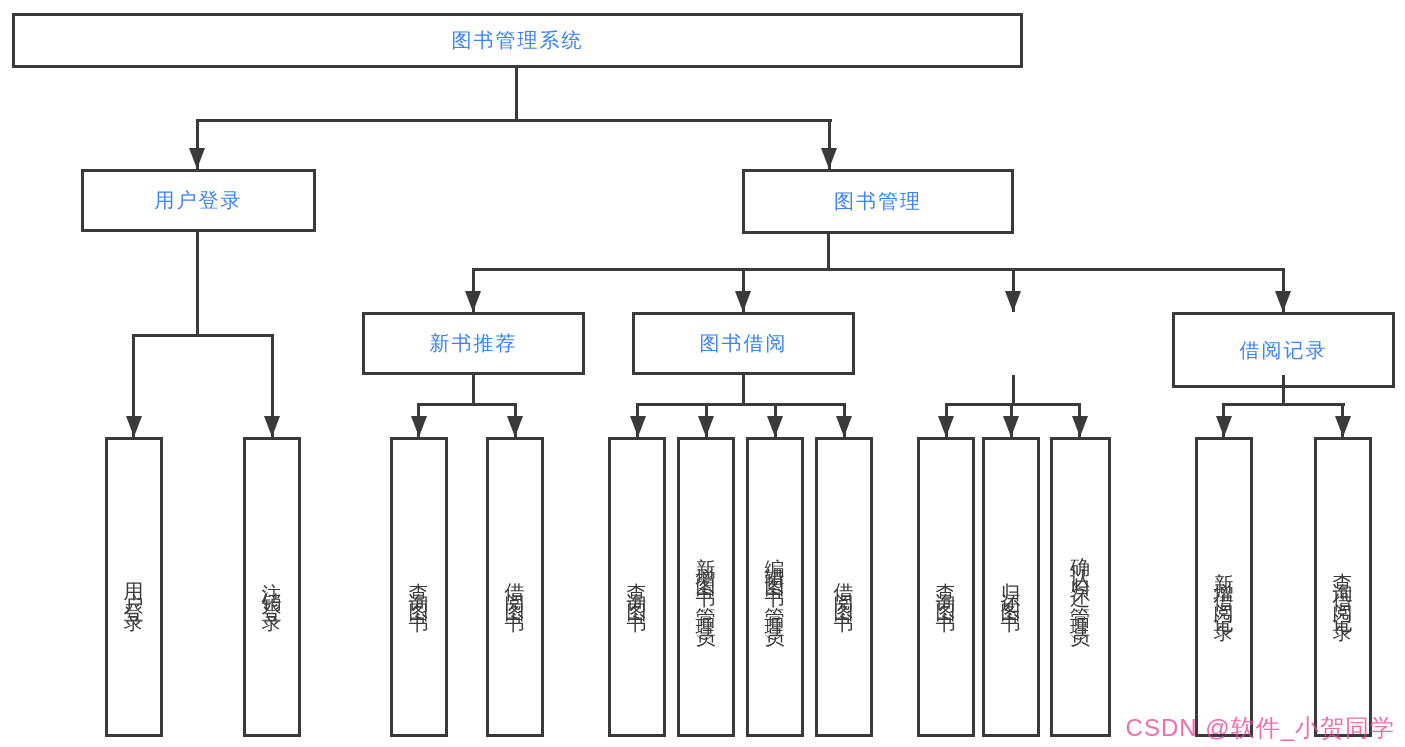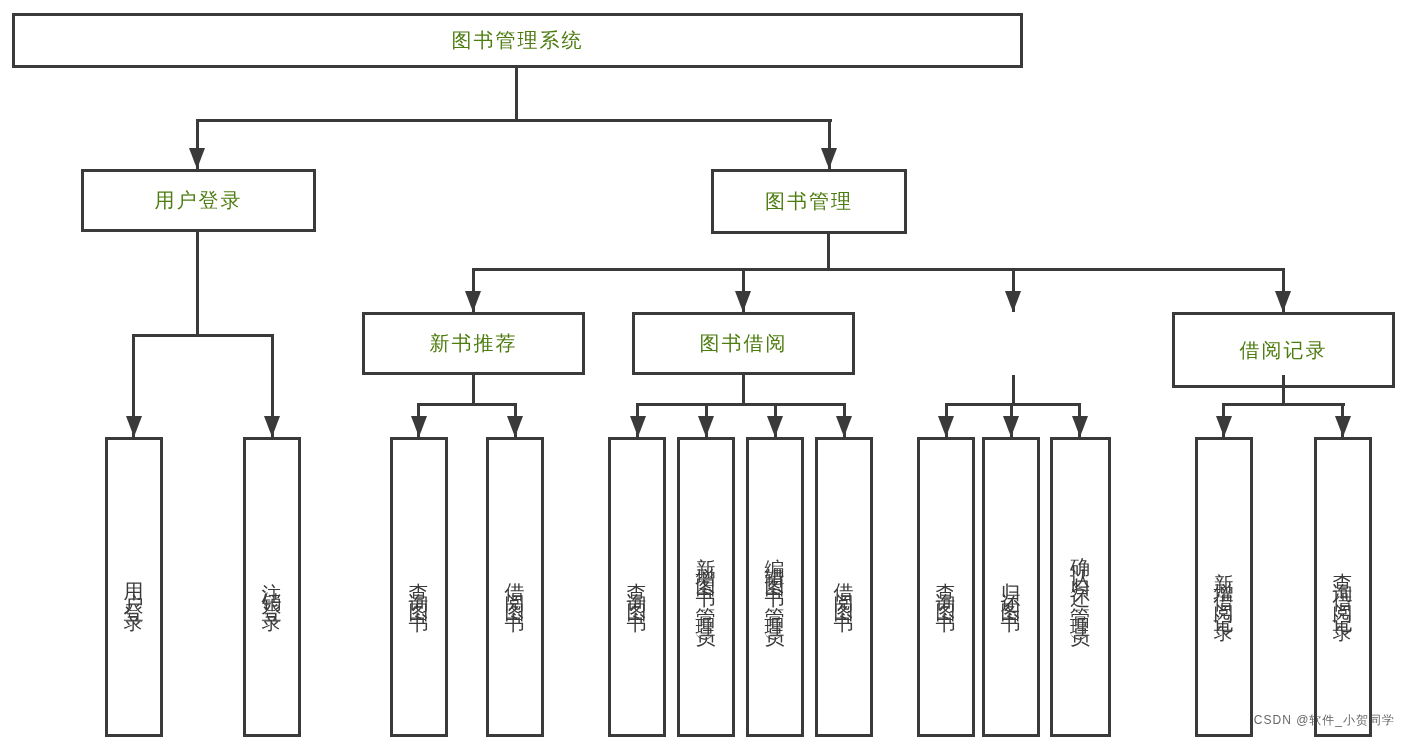--- a/index.html
+++ b/index.html
@@ -15,21 +15,21 @@
     box-sizing:border-box;
     border:3px solid #3a3a3a;
     background:#ffffff;
     display:flex;
     align-items:center;
     justify-content:center;
   }
   .hlabel{
     font-size:20px;
     letter-spacing:2px;
-    color:#4d7c0f;
+    color:#3b82f6;
     white-space:nowrap;
   }
   .vlabel{
     writing-mode:vertical-rl;
     font-size:20px;
     letter-spacing:10px;
     line-height:1;
     color:#3a3a3a;
     white-space:nowrap;
   }
@@ -38,23 +38,23 @@
   .arrow{
     position:absolute;
     width:0;height:0;
     border-left:8px solid transparent;
     border-right:8px solid transparent;
     border-top:21px solid #3a3a3a;
   }
   .watermark{
     position:absolute;
     right:10px;top:712px;
-    font-size:12px;
+    font-size:24px;
     letter-spacing:1px;
-    color:#404040;
+    color:#ec4899;
     opacity:.8;
     z-index:5;
     white-space:nowrap;
   }
 </style>
 </head>
 <body>
 
 <div class="canvas">
 
@@ -65,21 +65,21 @@
   <div class="vline" style="left:515px;top:68px;height:52px"></div>
   <div class="hline" style="left:196px;top:119px;width:636px"></div>
   <div class="vline" style="left:196px;top:119px;height:50px"></div>
   <div class="arrow" style="left:189px;top:148px"></div>
   <div class="vline" style="left:828px;top:119px;height:50px"></div>
   <div class="arrow" style="left:821px;top:148px"></div>
 
   <div class="box" style="left:81px;top:169px;width:235px;height:63px">
     <span class="hlabel">用户登录</span>
   </div>
-  <div class="box" style="left:711px;top:169px;width:196px;height:65px">
+  <div class="box" style="left:742px;top:169px;width:272px;height:65px">
     <span class="hlabel">图书管理</span>
   </div>
 
   <div class="vline" style="left:196px;top:232px;height:104px"></div>
   <div class="hline" style="left:132px;top:334px;width:142px"></div>
   <div class="vline" style="left:132px;top:334px;height:103px"></div>
   <div class="arrow" style="left:126px;top:416px"></div>
   <div class="vline" style="left:271px;top:334px;height:103px"></div>
   <div class="arrow" style="left:264px;top:416px"></div>
 

